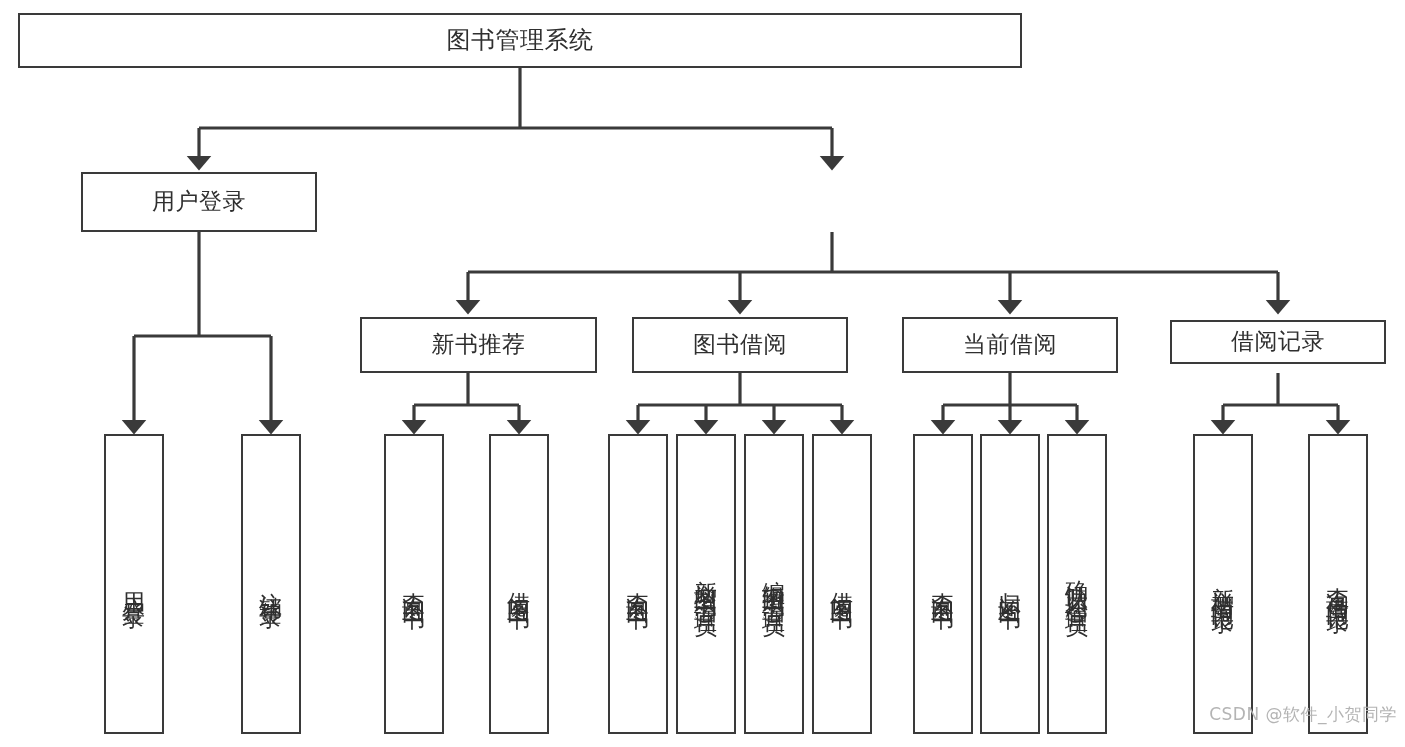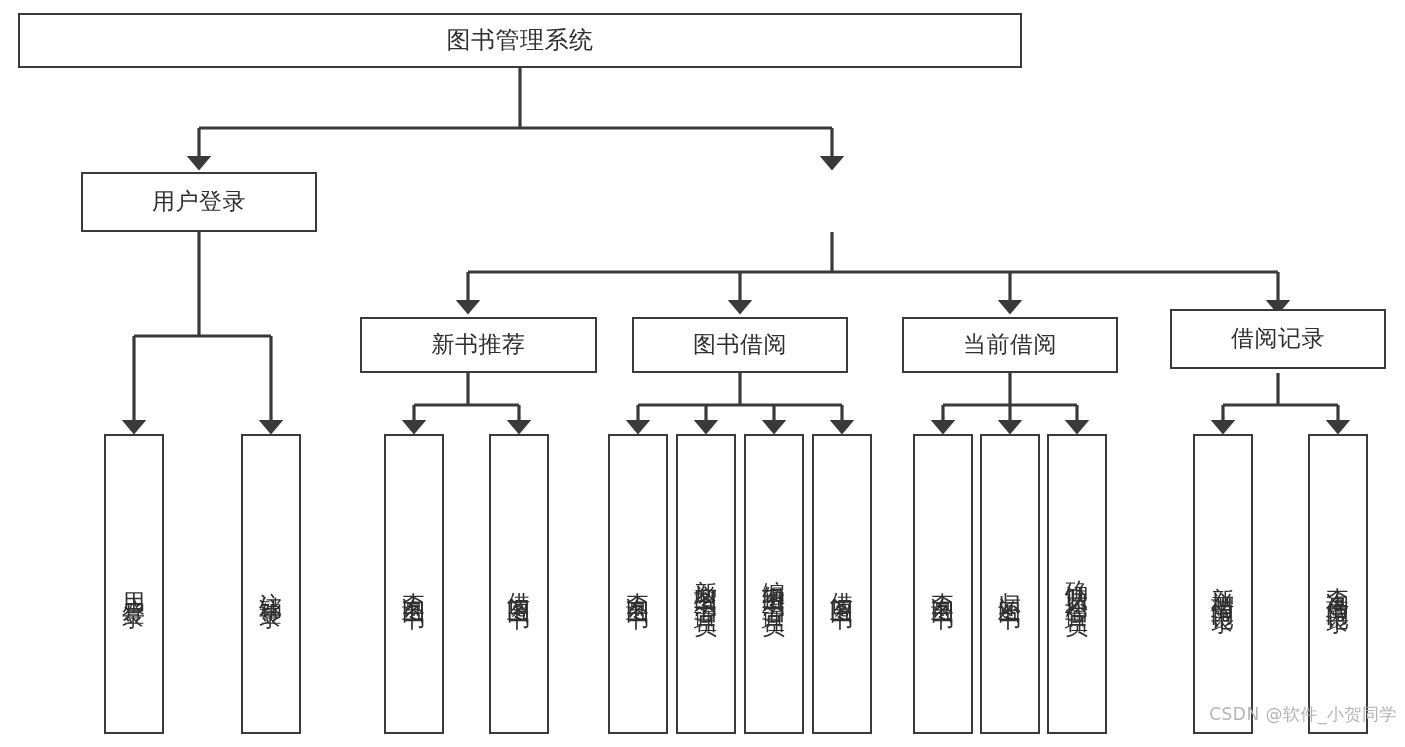--- a/index.html
+++ b/index.html
@@ -146,21 +146,21 @@
   </div>
 
   <div class="node horiz" style="left:632px; top:317px; width:216px; height:56px;">
     <span class="node-label">图书借阅</span>
   </div>
 
   <div class="node horiz" style="left:902px; top:317px; width:216px; height:56px;">
     <span class="node-label">当前借阅</span>
   </div>
 
-  <div class="node horiz" style="left:1170px; top:309px; width:216px; height:60px;">
+  <div class="node horiz" style="left:1170px; top:320px; width:216px; height:44px;">
     <span class="node-label">借阅记录</span>
   </div>
 
   <div class="node vert" style="left:104px; top:434px; width:60px; height:300px;">
     <span class="node-label">用户登录</span>
   </div>
 
   <div class="node vert" style="left:241px; top:434px; width:60px; height:300px;">
     <span class="node-label">注销登录</span>
   </div>

